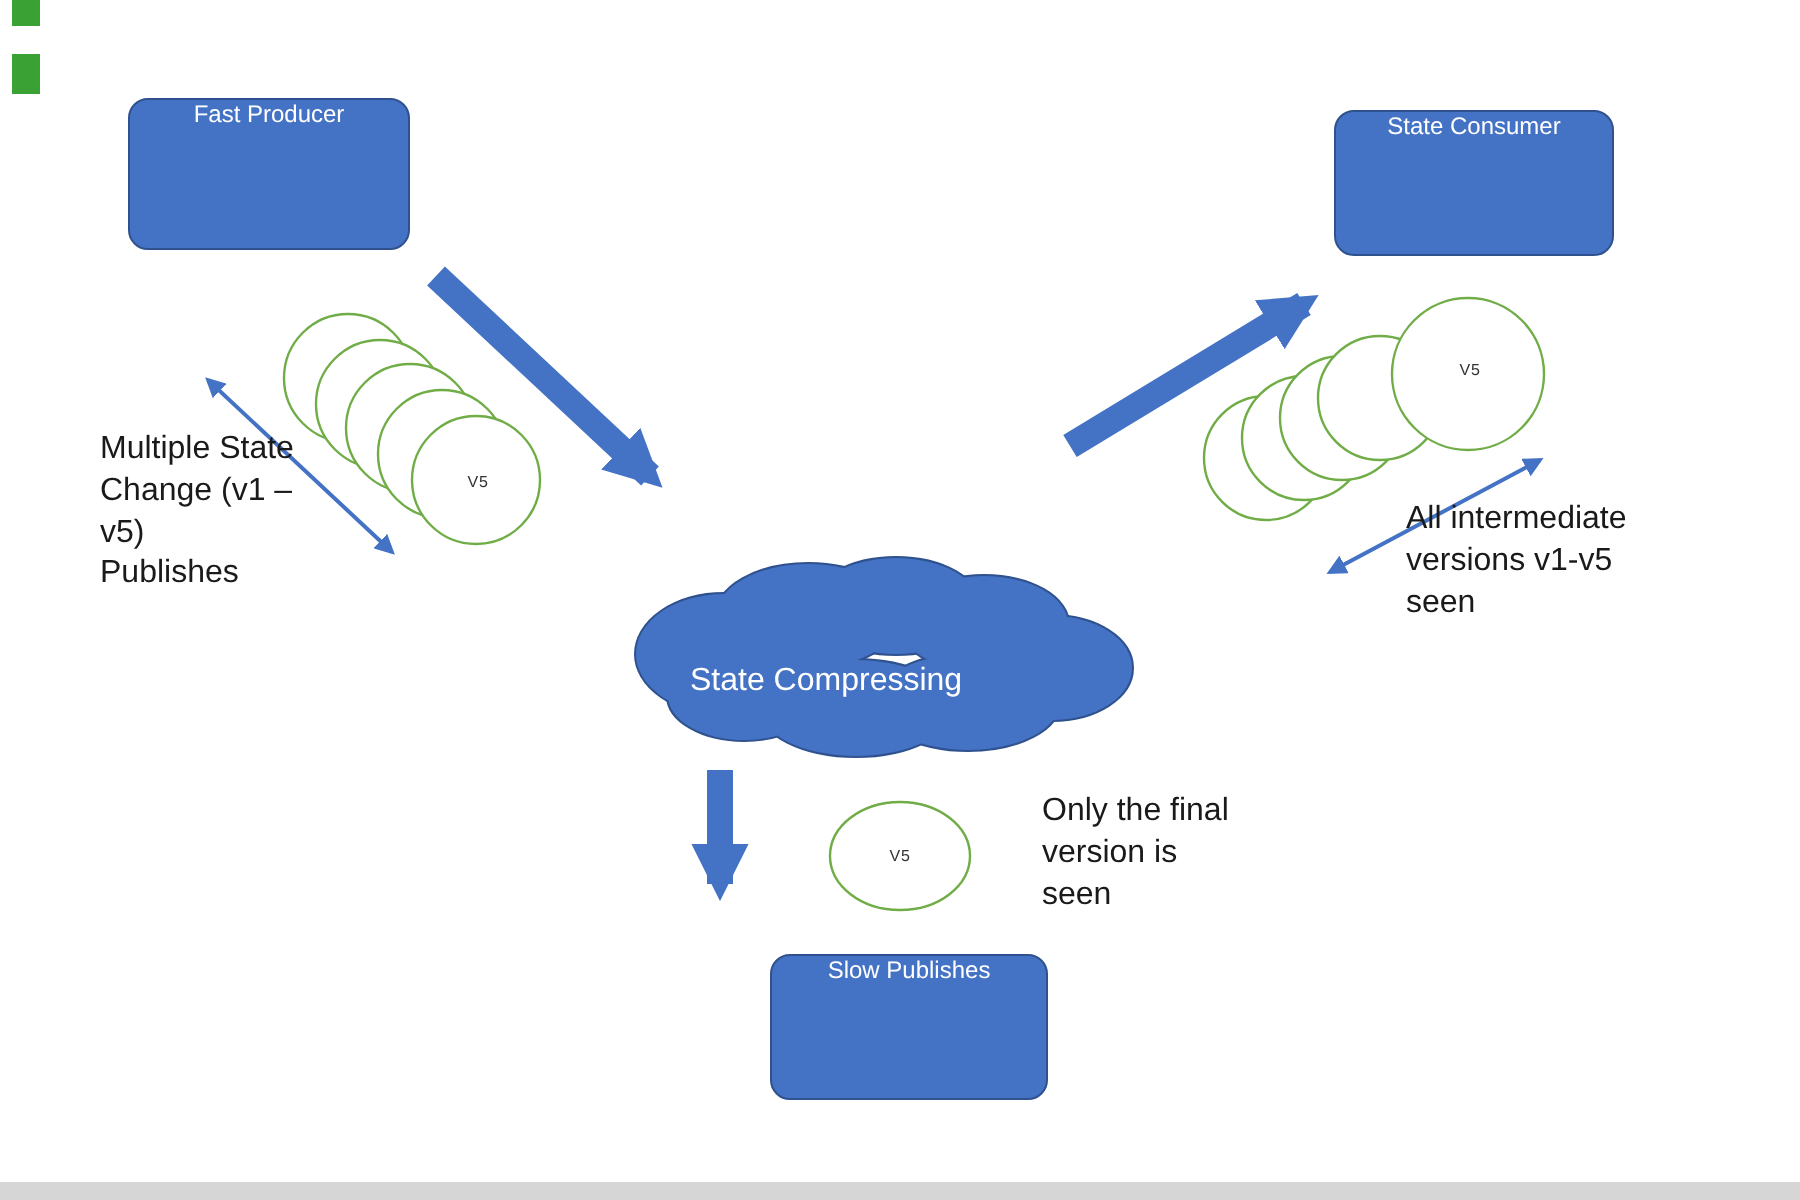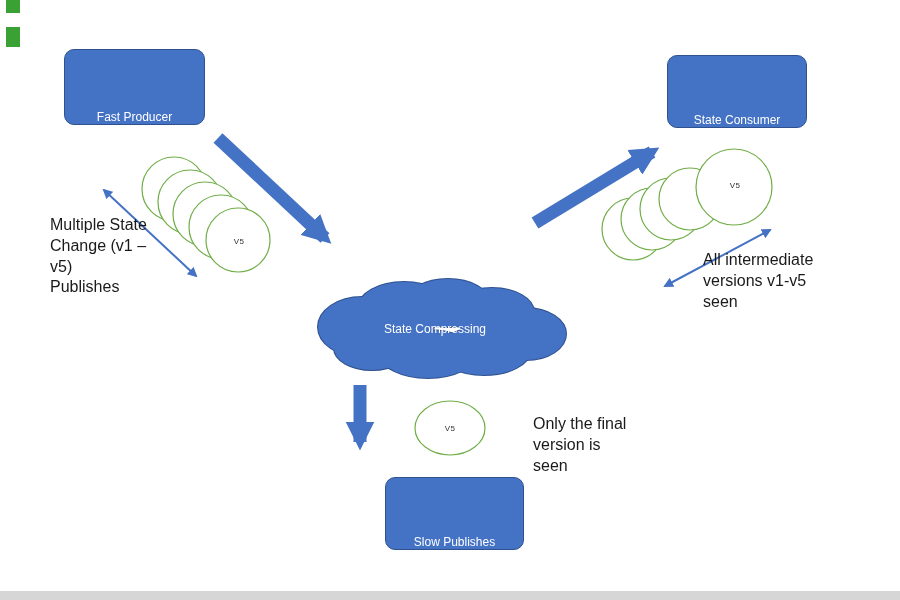--- a/index.html
+++ b/index.html
@@ -11,43 +11,43 @@
   svg.layer { position:absolute; left:0; top:0; width:900px; height:600px; }
 
   .mk { fill:var(--arrow,#4472c4); }
   .thick { stroke:var(--arrow,#4472c4); stroke-width:13; fill:none; }
   .thin  { stroke:var(--arrow,#4472c4); stroke-width:2;  fill:none; }
   .stackCircle { fill:#ffffff; stroke:var(--circle-stroke,#70ad47); stroke-width:1.2; }
   .cloudStroke { fill:var(--shape-fill,#4472c4); stroke:var(--shape-border,#2f528f); stroke-width:2; }
   .cloudFill   { fill:var(--shape-fill,#4472c4); }
 
   .node {
-    position:absolute; display:flex; align-items:flex-end; justify-content:center;
+    position:absolute; display:flex; align-items:flex-start; justify-content:center;
     background:var(--shape-fill,#4472c4);
     border:1.5px solid var(--shape-border,#2f528f);
     border-radius:10px;
     color:var(--box-text,#ffffff);
     font-size:12px; text-align:center; box-sizing:border-box;
   }
   .node-fast-producer { left:64px; top:49px; width:141px; height:76px; }
   .node-fast-consumer { left:667px; top:55px; width:140px; height:73px; }
   .node-slow-consumer { left:385px; top:477px; width:139px; height:73px; }
 
   .cloud-label {
-    position:absolute; left:345px; top:322px; width:180px;
-    color:var(--box-text,#ffffff); font-size:12px; text-align:center;
+    position:absolute; left:345px; top:332px; width:180px;
+    color:var(--box-text,#ffffff); font-size:16px; 
   }
 
   .annotation {
     position:absolute; font-size:16px; color:var(--annotation-text,#1a1a1a);
     line-height:1.3; white-space:pre-line;
   }
   .ann-left   { left:50px;  top:215px; width:120px; }
   .ann-right  { left:703px; top:250px; width:170px; }
-  .ann-bottom { left:521px; top:414px; width:130px;margin-left:12px; }
+  .ann-bottom { left:521px; top:396px; width:130px; }
 
   .v5 {
     position:absolute; transform:translate(-50%,-50%);
     font-size:8px; color:var(--version-text,#333333); letter-spacing:.3px;
   }
   .v5-left   { left:239px; top:241px; }
   .v5-right  { left:735px; top:185px; }
   .v5-bottom { left:450px; top:428px; }
 
   .edge-artifact { position:absolute; background:var(--edge-artifact,#3aa135); }

